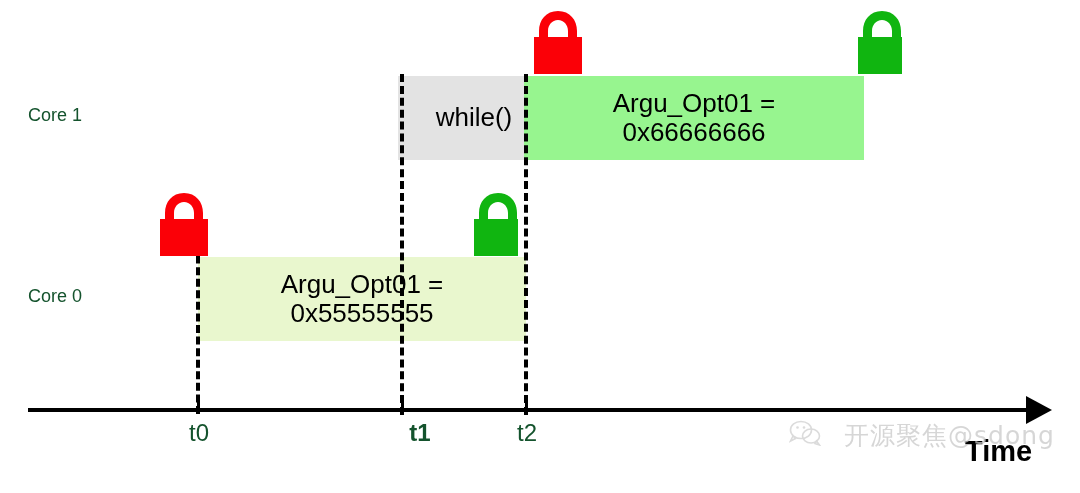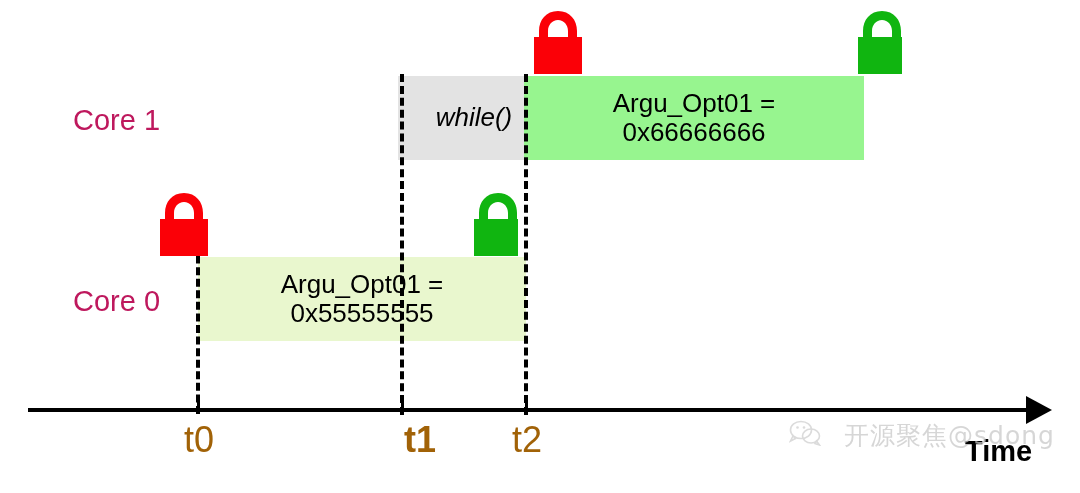--- a/index.html
+++ b/index.html
@@ -14,25 +14,24 @@
     position: relative;
     width: 1080px;
     height: 493px;
     background: #ffffff;
     overflow: hidden;
   }
 
   
   .row-label {
     position: absolute;
-    font-size: 29px;
-    color: #be185d;
+    font-size: 18px;
+    color: #14532d;
     line-height: 1;
     white-space: nowrap;
-    margin-left: 45px;
   }
   #core1-label { left: 28px; top: 106px; }
   #core0-label { left: 28px; top: 287px; }
 
   
   .bar {
     position: absolute;
     box-sizing: border-box;
     display: flex;
     align-items: center;
@@ -42,21 +41,20 @@
     color: #000000;
     line-height: 1.12;
     white-space: pre-line;
   }
   #while-box {
     left: 398px;
     top: 76px;
     width: 152px;
     height: 84px;
     background: #e3e3e3;
-    font-style: italic;
   }
   #core1-bar {
     left: 524px;
     top: 76px;
     width: 340px;
     height: 84px;
     background: #97f58f;
   }
   #core0-bar {
     left: 198px;
@@ -102,22 +100,22 @@
     height: 14px;
     background: #000000;
   }
   #tick-t0 { left: 197px; }
   #tick-t1 { left: 401px; }
   #tick-t2 { left: 525px; }
 
   .tick-label {
     position: absolute;
     top: 419px;
-    font-size: 36px;
-    color: #a16207;
+    font-size: 24px;
+    color: #14532d;
     transform: translateX(-50%);
     white-space: nowrap;
   }
   #label-t0 { left: 199px; }
   #label-t1 { left: 420px; font-weight: bold; }
   #label-t2 { left: 527px; }
 
   #axis-title {
     position: absolute;
     left: 965px;

